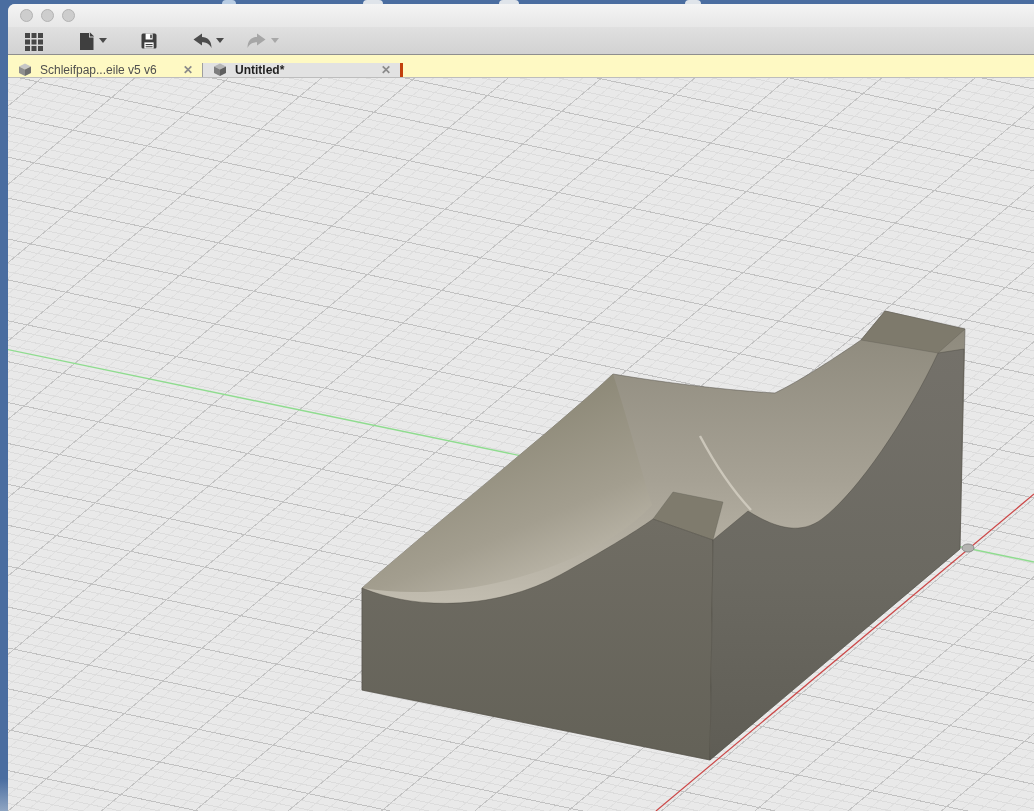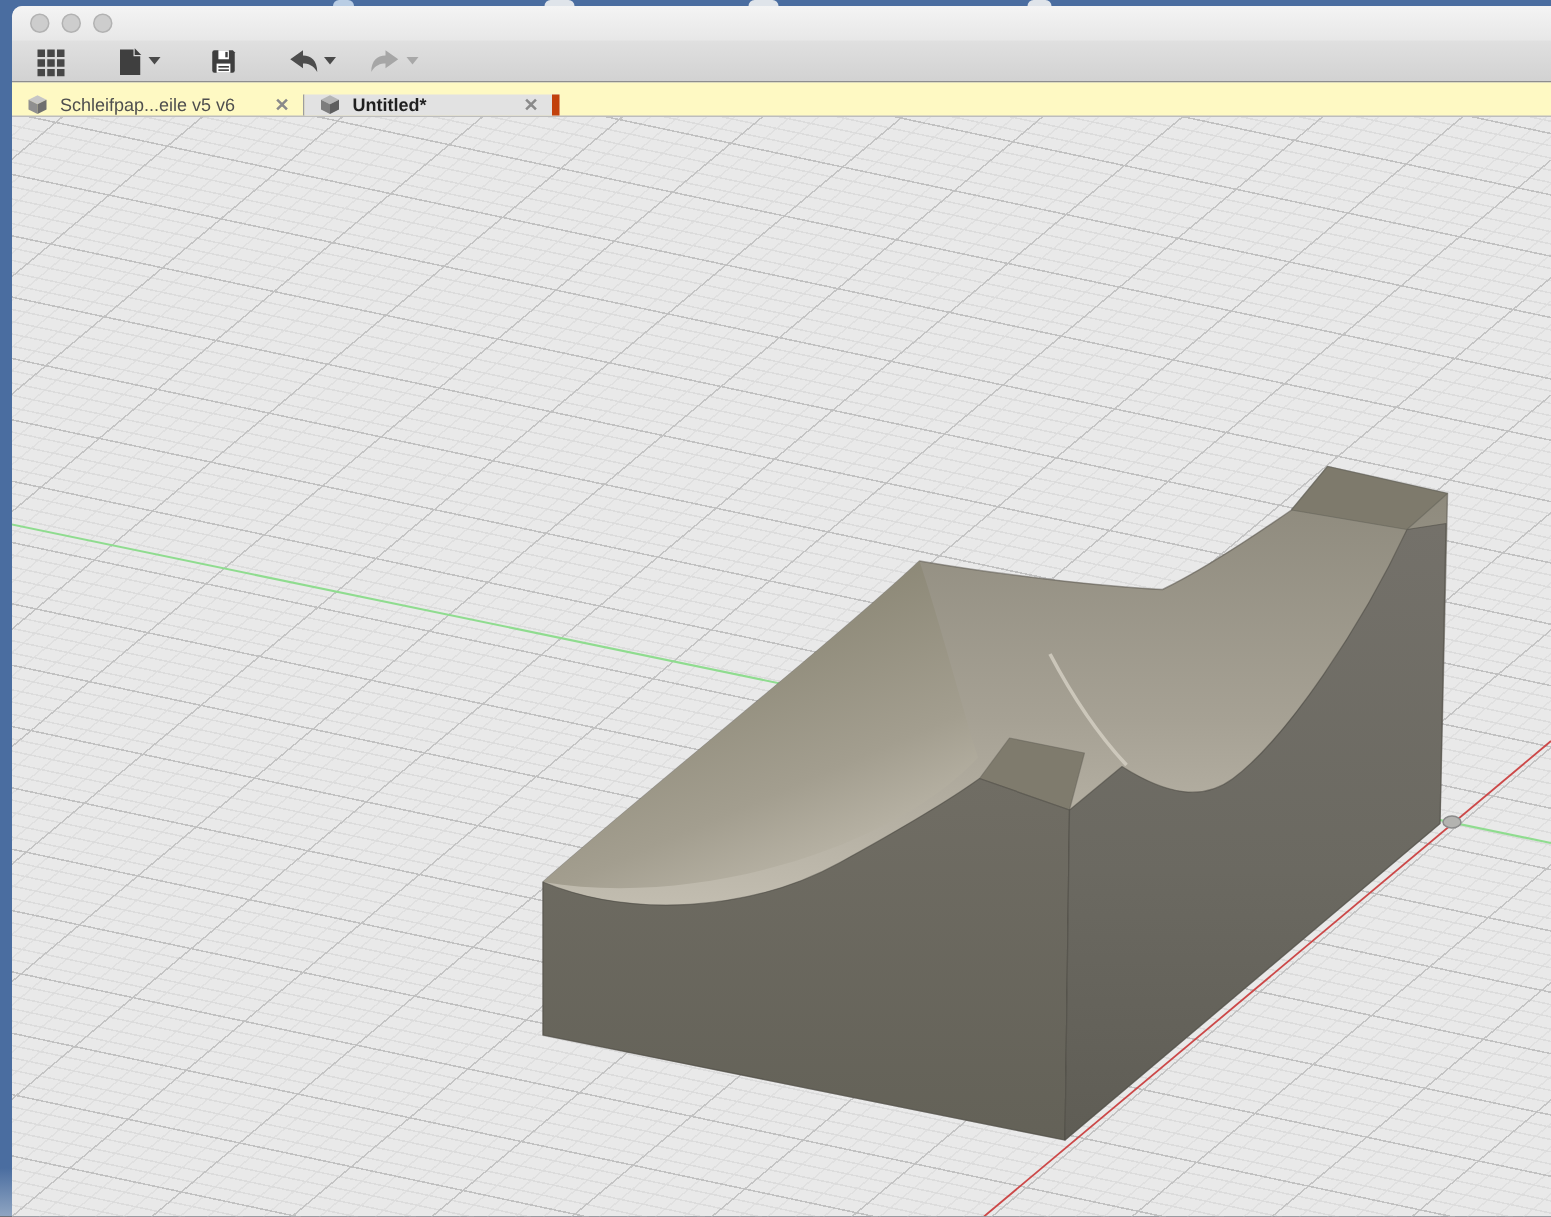--- a/index.html
+++ b/index.html
@@ -27,22 +27,22 @@
   .caret.dim{border-top-color:#a8a8a8;}
   .sp{width:10px;}
   
   .tabbar{height:23px;background:#fef9c3;display:flex;align-items:flex-end;
           border-bottom:1px solid #bdbdbd;box-sizing:border-box;}
   .tab{display:flex;align-items:center;gap:7px;padding:0 9px;width:195px;
        box-sizing:border-box;border-right:1px solid #9e9e9e;font-size:12px;color:#4f4f4f;}
   .tab .cube{flex:0 0 auto;}
   .tab .lbl{white-space:nowrap;overflow:hidden;text-overflow:ellipsis;flex:1 1 auto;}
   .tab .x{color:#8a8a8a;font-weight:bold;font-size:12px;flex:0 0 auto;cursor:default;}
-  .tab.active{background:#e2e2e2;width:170px;color:#1f1f1f;font-weight:bold;
-              border-left:0;border-right:5px solid #c2410c;}
+  .tab.active{background:#e2e2e2;width:200px;color:#1f1f1f;font-weight:bold;
+              border-left:0;border-right:3px solid #c2410c;}
   
   .viewport{position:relative;height:733px;background-color:#e9e9e9;
     background-image:
       repeating-linear-gradient( 12deg, transparent 0 39px, #c1c1c1 39px 40px),
       repeating-linear-gradient(320deg, transparent 0 59px, #c4c4c4 59px 60px),
       repeating-linear-gradient( 12deg, transparent 0 7px,  #dcdcdc 7px 8px),
       repeating-linear-gradient(320deg, transparent 0 11px, #e0e0e0 11px 12px);}
   .viewport svg{position:absolute;left:0;top:0;}
 </style>
 </head>

